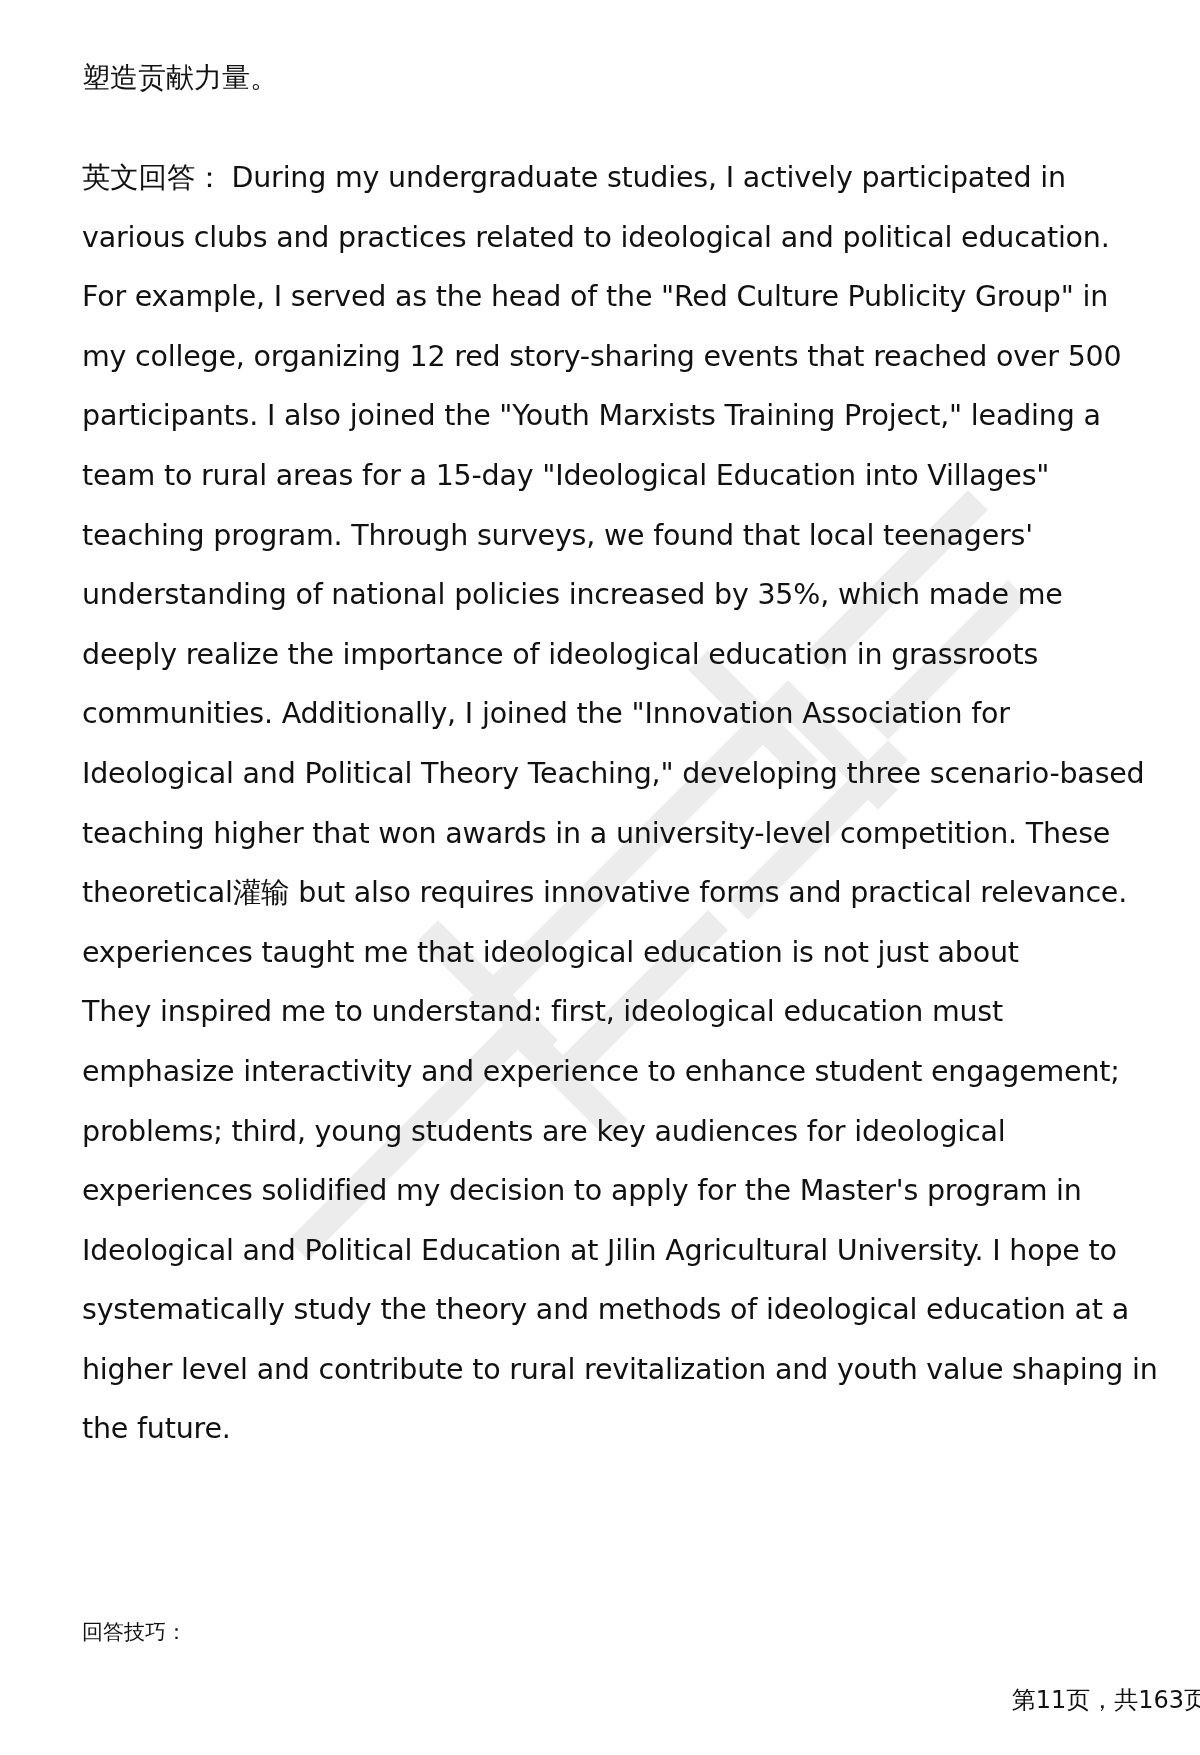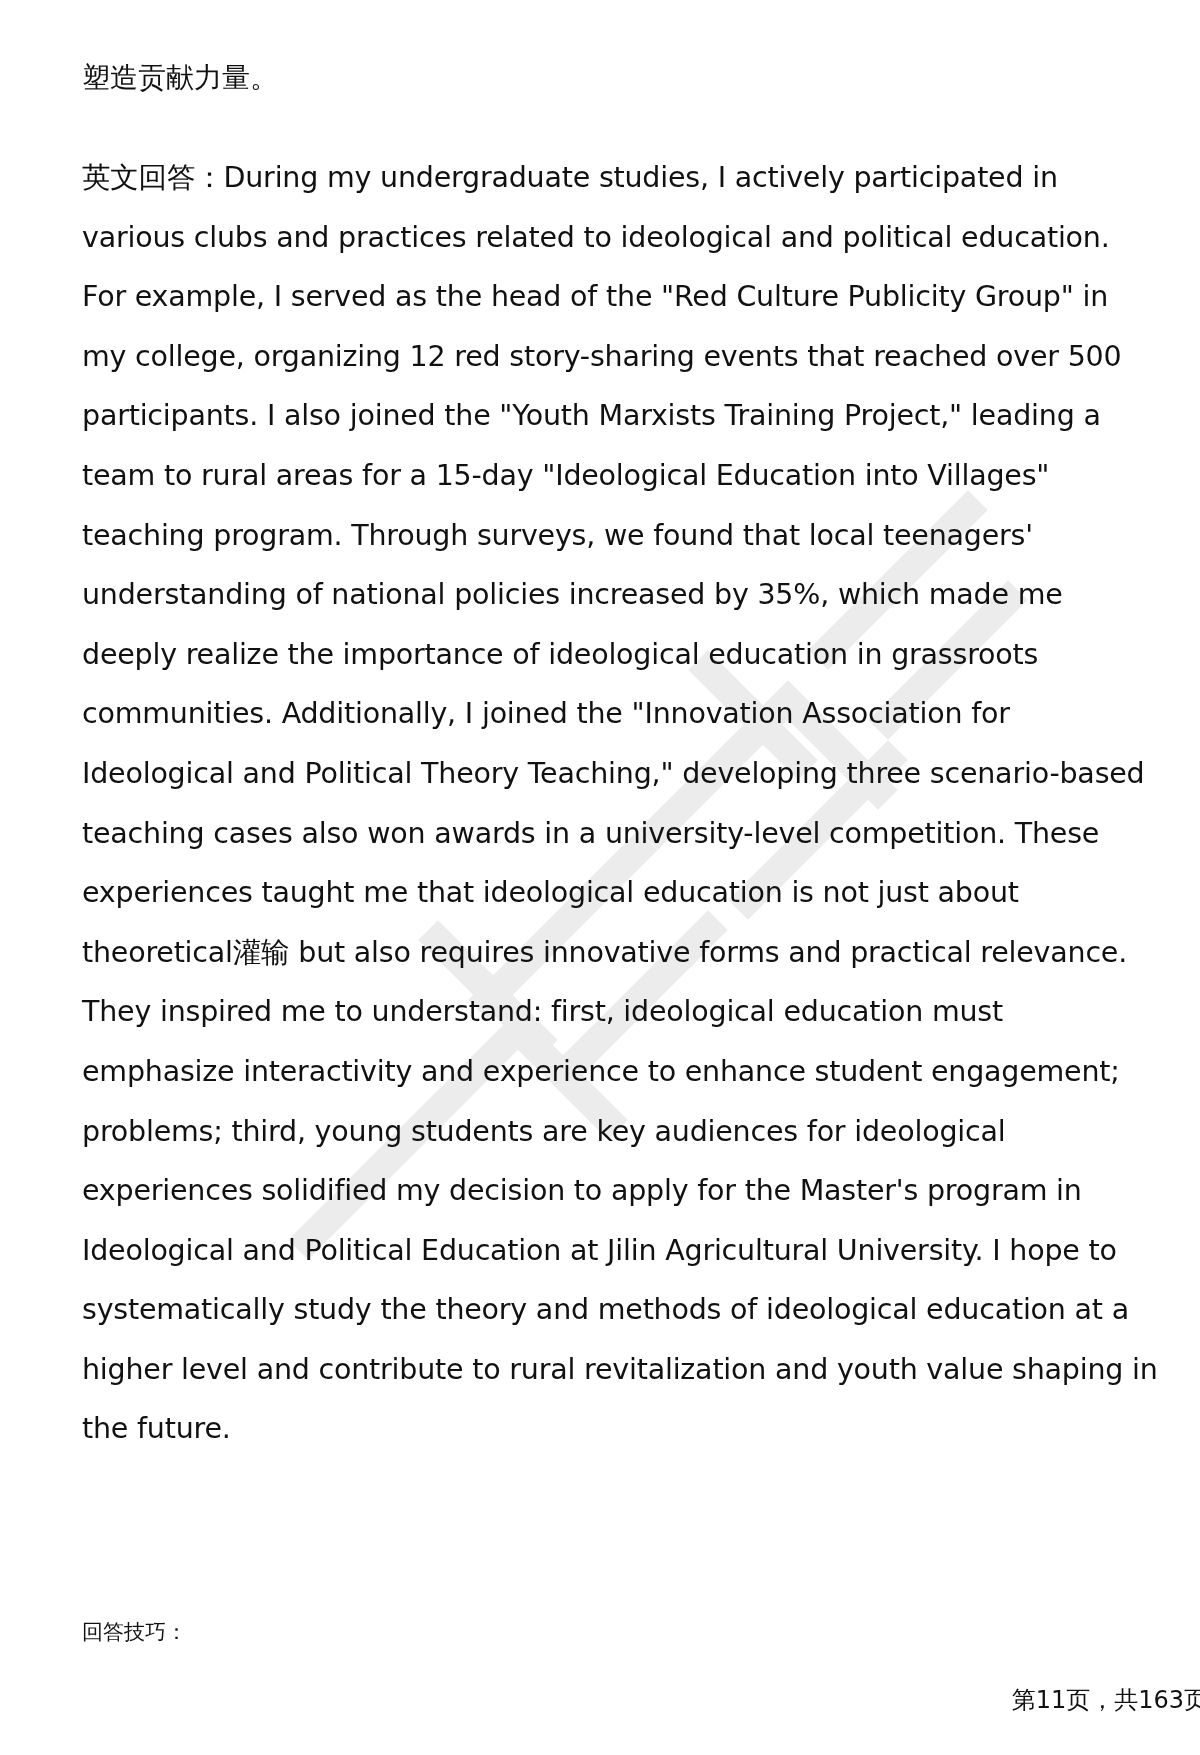--- a/index.html
+++ b/index.html
@@ -45,21 +45,21 @@
       font-size: 28.5px;
       line-height: 59.6px;
       letter-spacing: -0.2px;
       word-spacing: 0px;
     }
     .answer-block .line {
       display: block;
       white-space: nowrap;
     }
     .label-cn {
-      margin-right: 0;
+      margin-right: 8px;
     }
     .tips-label {
       position: absolute;
       left: 74px;
       top: 1612px;
       font-size: 21px;
       line-height: 40px;
     }
     .page-number {
       position: absolute;
@@ -98,23 +98,23 @@
     <span class="line">various clubs and practices related to ideological and political education.</span>
     <span class="line">For example, I served as the head of the "Red Culture Publicity Group" in</span>
     <span class="line">my college, organizing 12 red story-sharing events that reached over 500</span>
     <span class="line">participants. I also joined the "Youth Marxists Training Project," leading a</span>
     <span class="line">team to rural areas for a 15-day "Ideological Education into Villages"</span>
     <span class="line">teaching program. Through surveys, we found that local teenagers'</span>
     <span class="line">understanding of national policies increased by 35%, which made me</span>
     <span class="line">deeply realize the importance of ideological education in grassroots</span>
     <span class="line">communities. Additionally, I joined the "Innovation Association for</span>
     <span class="line">Ideological and Political Theory Teaching," developing three scenario-based</span>
-    <span class="line">teaching cases also won awards in a university-level competition. These</span>
+    <span class="line">teaching higher that won awards in a university-level competition. These</span>
+    <span class="line">theoretical灌输 but also requires innovative forms and practical relevance.</span>
     <span class="line">experiences taught me that ideological education is not just about</span>
-    <span class="line">theoretical灌输 but also requires innovative forms and practical relevance.</span>
     <span class="line">They inspired me to understand: first, ideological education must</span>
     <span class="line">emphasize interactivity and experience to enhance student engagement;</span>
     <span class="line">problems; third, young students are key audiences for ideological</span>
     <span class="line">experiences solidified my decision to apply for the Master's program in</span>
     <span class="line">Ideological and Political Education at Jilin Agricultural University. I hope to</span>
     <span class="line">systematically study the theory and methods of ideological education at a</span>
     <span class="line">higher level and contribute to rural revitalization and youth value shaping in</span>
     <span class="line">the future.</span>
   </div>
 

